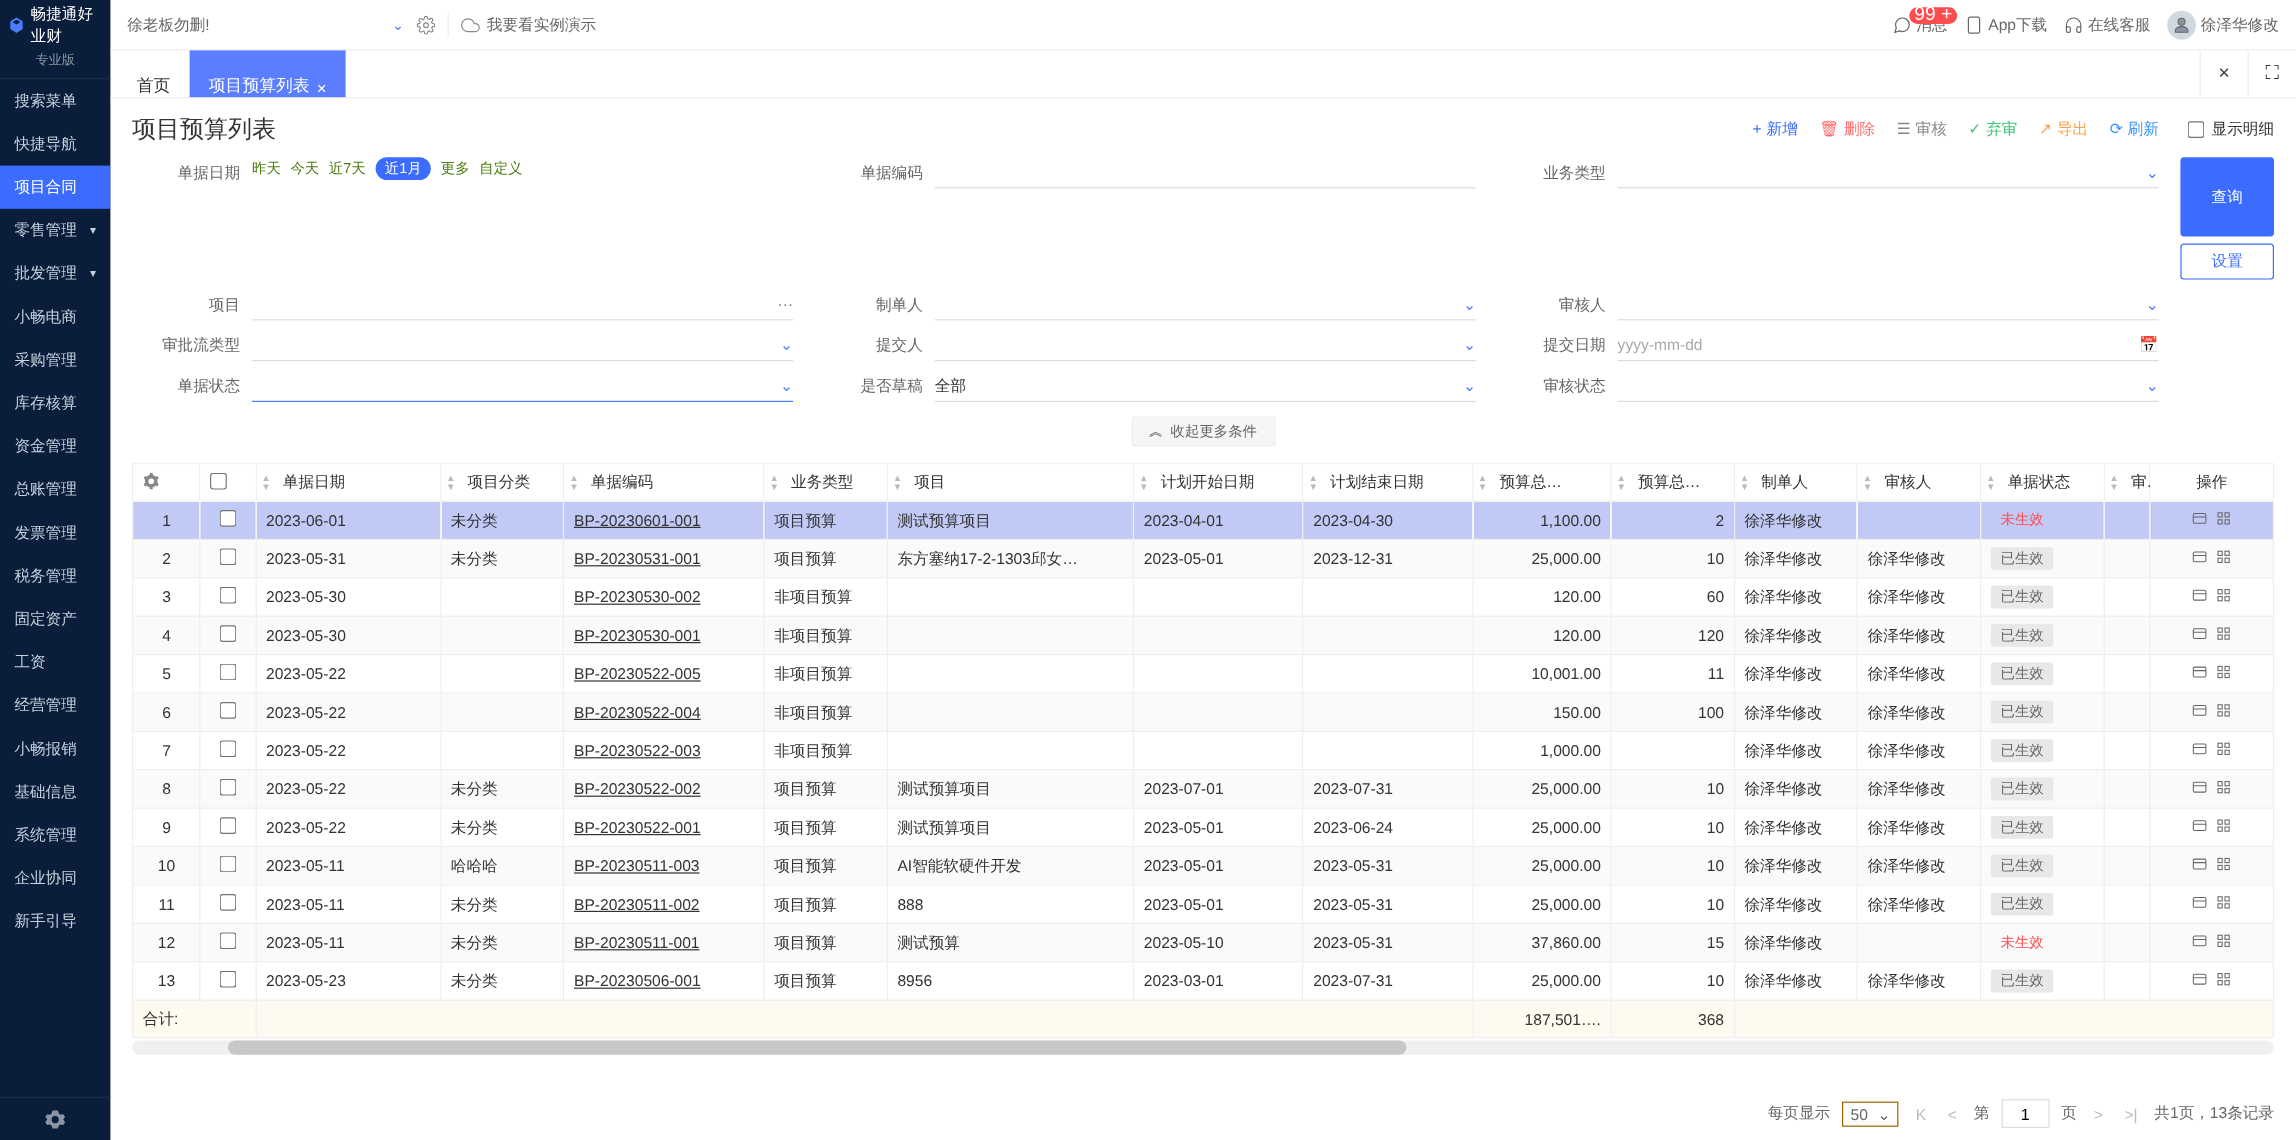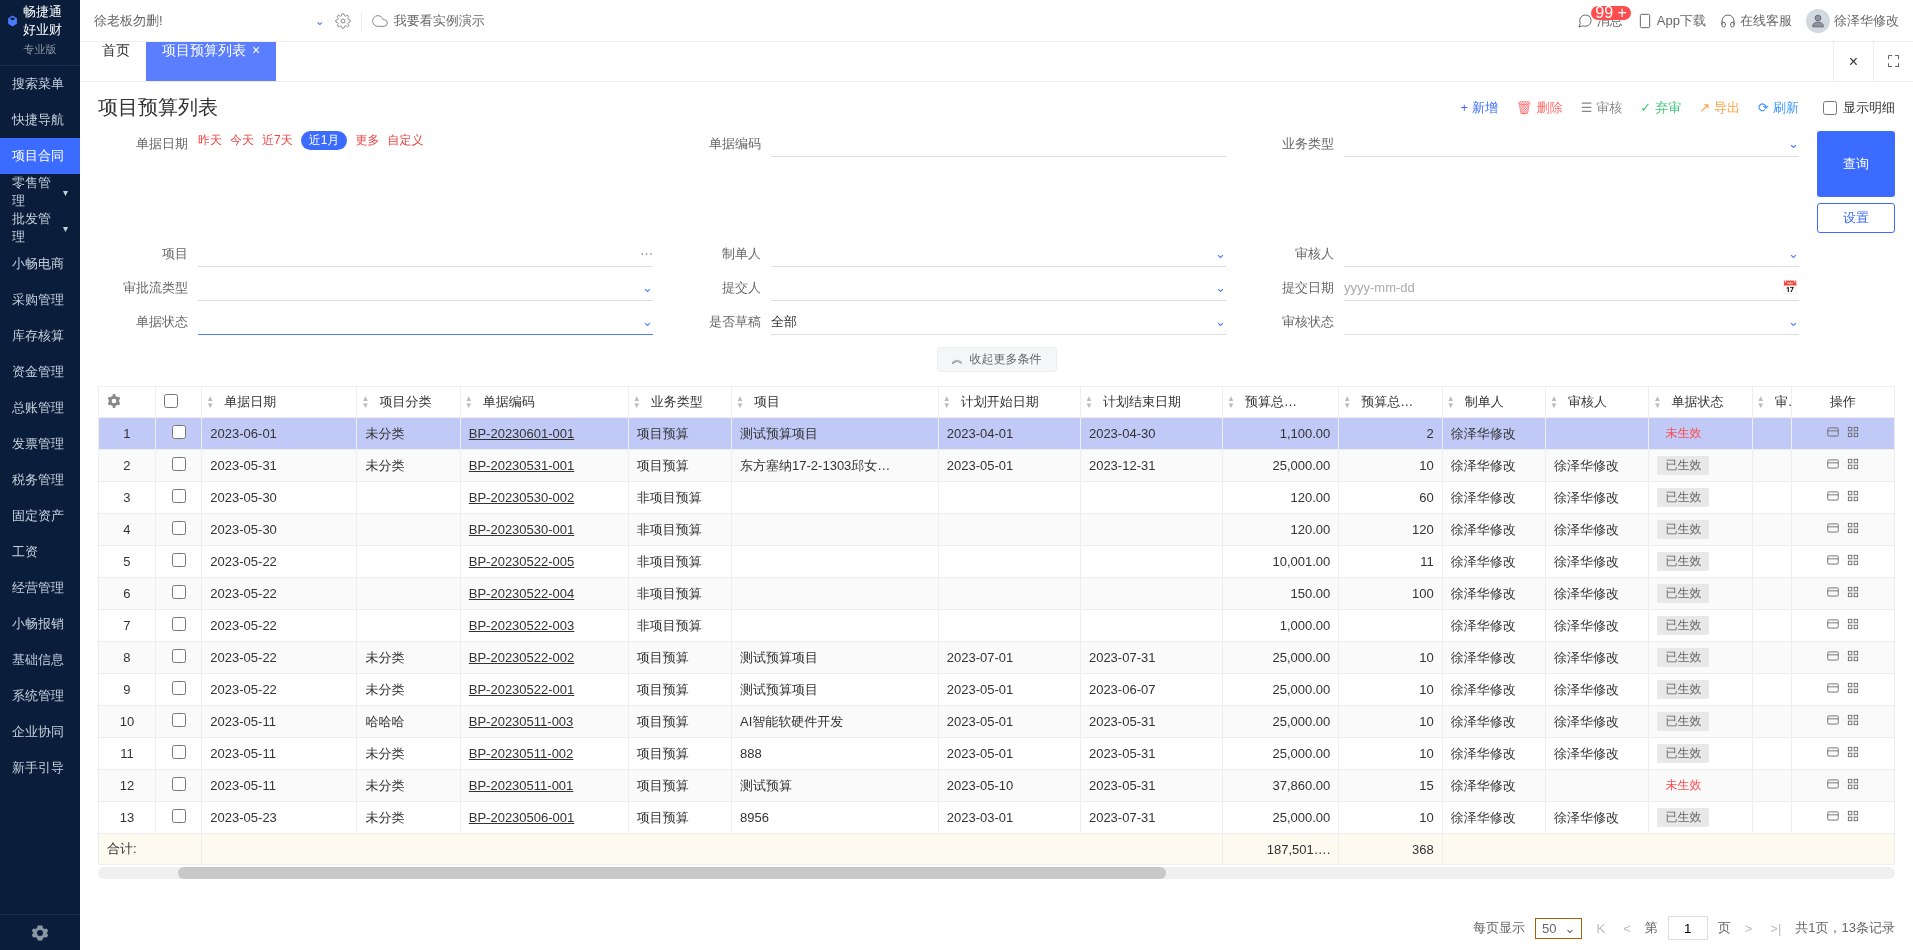--- a/index.html
+++ b/index.html
@@ -1,20 +1,20 @@
 <!DOCTYPE html>
 <html><head>
 <meta charset="utf-8">
 <style>
 * { margin: 0; padding: 0; box-sizing: border-box; }
 body { font-family: "Microsoft YaHei", "PingFang SC", sans-serif; font-size: 13px; color: #333; background: #fff; overflow: hidden; }
 .app { display: flex; height: 100vh; }
 
 
-.sidebar { width: 80px; background: #0a1d3a; color: #a8b3c1; display: flex; flex-direction: column; flex-shrink: 0; }
+.sidebar { width: 92px; background: #0a1d3a; color: #a8b3c1; display: flex; flex-direction: column; flex-shrink: 0; }
 .sidebar-logo { height: 42px; display: flex; align-items: center; justify-content: center; gap: 4px; font-size: 13px; color: #fff; padding: 0 6px; }
 .sidebar-logo svg { width: 20px; height: 20px; fill: #4a7cff; }
 .sidebar-edition { text-align: center; font-size: 11px; color: #8a95a3; padding-bottom: 8px; border-bottom: 1px solid #1a2d4a; }
 .sidebar-menu { flex: 1; overflow-y: auto; }
 .sidebar-item { height: 36px; display: flex; align-items: center; justify-content: space-between; padding: 0 12px; cursor: pointer; font-size: 13px; color: #c5d0dd; }
 .sidebar-item.active { background: #3b6cff; color: #fff; }
 .sidebar-item .caret { font-size: 10px; }
 .sidebar-bottom { height: 36px; display: flex; align-items: center; justify-content: center; border-top: 1px solid #1a2d4a; }
 .sidebar-bottom svg { width: 18px; height: 18px; fill: #8a95a3; }
 
@@ -30,21 +30,21 @@
 .topbar-right { display: flex; align-items: center; gap: 14px; color: #666; }
 .topbar-btn { display: flex; align-items: center; gap: 4px; cursor: pointer; position: relative; }
 .topbar-btn svg { width: 16px; height: 16px; stroke: #666; fill: none; stroke-width: 1.5; }
 .badge { position: absolute; top: -6px; right: -8px; background: #ff4d4f; color: #fff; font-size: 16px; padding: 0 4px; border-radius: 8px; line-height: 14px; }
 .avatar { width: 24px; height: 24px; border-radius: 50%; background: #d0d8e0; display: flex; align-items: center; justify-content: center; }
 .avatar svg { width: 14px; height: 14px; fill: #8a95a3; }
 .divider-v { width: 1px; height: 20px; background: #eee; }
 
 
 .tabs-row { height: 40px; display: flex; align-items: stretch; border-bottom: 1px solid #eee; padding-left: 6px; }
-.tab { display: flex; align-items: flex-start; padding: 0 16px; cursor: pointer; gap: 6px; font-size: 14px; }
+.tab { display: flex; align-items: flex-end; padding: 0 16px; cursor: pointer; gap: 6px; font-size: 14px; }
 .tab.active { background: #5a7eff; color: #fff; }
 .tab .close { font-size: 14px; }
 .tabs-right { margin-left: auto; display: flex; align-items: center; }
 .tabs-right .square { width: 40px; height: 40px; display: flex; align-items: center; justify-content: center; border-left: 1px solid #eee; cursor: pointer; font-size: 16px; }
 
 
 .page-hdr { display: flex; align-items: center; padding: 12px 18px 6px; }
 .page-title { font-size: 20px; font-weight: 500; flex: 1; }
 .toolbar { display: flex; align-items: center; gap: 18px; }
 .tool-btn { display: flex; align-items: center; gap: 4px; cursor: pointer; font-size: 13px; }
@@ -57,21 +57,21 @@
 .show-detail input[type=checkbox] { width: 14px; height: 14px; }
 
 
 .filters { padding: 4px 18px 10px; }
 .filter-row { display: flex; gap: 18px; margin-bottom: 8px; align-items: flex-start; }
 .filter-cell { display: flex; align-items: flex-start; min-width: 400px; }
 .filter-cell.large { flex: 1; }
 .flabel { width: 100px; text-align: right; padding-right: 10px; color: #666; font-size: 13px; padding-top: 4px; }
 .fbody { flex: 1; }
 .date-presets { display: flex; gap: 8px; align-items: center; margin-bottom: 4px; }
-.preset { color: #ef4444; cursor: pointer; font-size: 12px; }
+.preset { color: #4d7c0f; cursor: pointer; font-size: 12px; }
 .preset.active { background: #3b6cff; color: #fff; padding: 1px 8px; border-radius: 10px; }
 .date-range-text { font-size: 12px; color: #888; }
 .finput { border: none; border-bottom: 1px solid #ddd; width: 100%; height: 26px; background: transparent; display: flex; align-items: center; justify-content: space-between; color: #aaa; cursor: pointer; }
 .finput .icon { color: #4a7cff; }
 .filter-actions { display: flex; flex-direction: column; gap: 6px; align-items: stretch; width: 78px; margin-left: auto; }
 .btn-primary { background: #3b6cff; color: #fff; border: none; padding: 24px 0; border-radius: 3px; cursor: pointer; font-size: 13px; }
 .btn-outline { background: #fff; color: #3b6cff; border: 1px solid #3b6cff; padding: 5px 0; border-radius: 3px; cursor: pointer; font-size: 13px; }
 .collapse-bar { text-align: center; padding: 4px 0; }
 .collapse-btn { display: inline-flex; align-items: center; gap: 6px; background: #f5f6f8; border: 1px solid #eee; padding: 3px 14px; border-radius: 3px; cursor: pointer; font-size: 12px; color: #666; }
 
@@ -721,21 +721,21 @@
             </tr>
             <tr>
               <td class="row-idx">9</td>
               <td class="row-chk"><input type="checkbox" style=""></td>
               <td>2023-05-22</td>
               <td>未分类</td>
               <td><span class="code-link">BP-20230522-001</span></td>
               <td>项目预算</td>
               <td>测试预算项目</td>
               <td>2023-05-01</td>
-              <td>2023-06-07</td>
+              <td>2023-06-24</td>
               <td class="num">25,000.00</td>
               <td class="num">10</td>
               <td>徐泽华修改</td>
               <td>徐泽华修改</td>
               <td><span class="status-tag ok">已生效</span></td>
               <td></td>
               <td class="ops-cell"><svg viewBox="0 0 24 24">
                   <rect x="3" y="5" width="18" height="14" rx="2"></rect>
                   <line x1="3" y1="10" x2="21" y2="10"></line>
                 </svg><svg viewBox="0 0 24 24">

